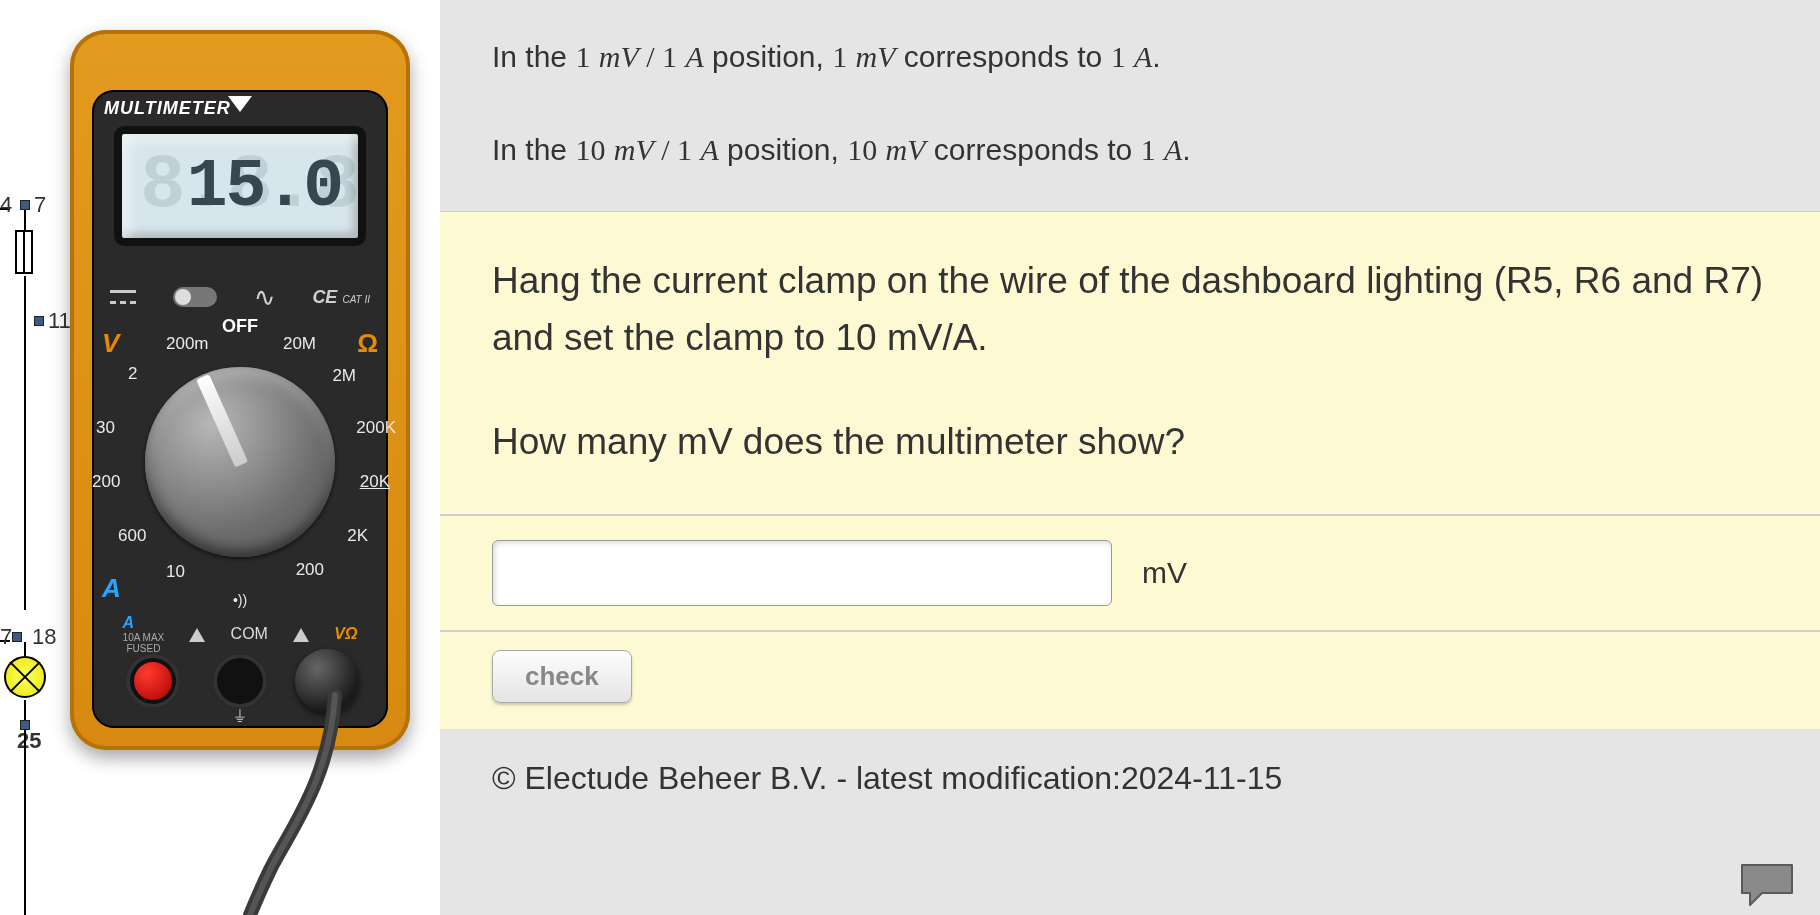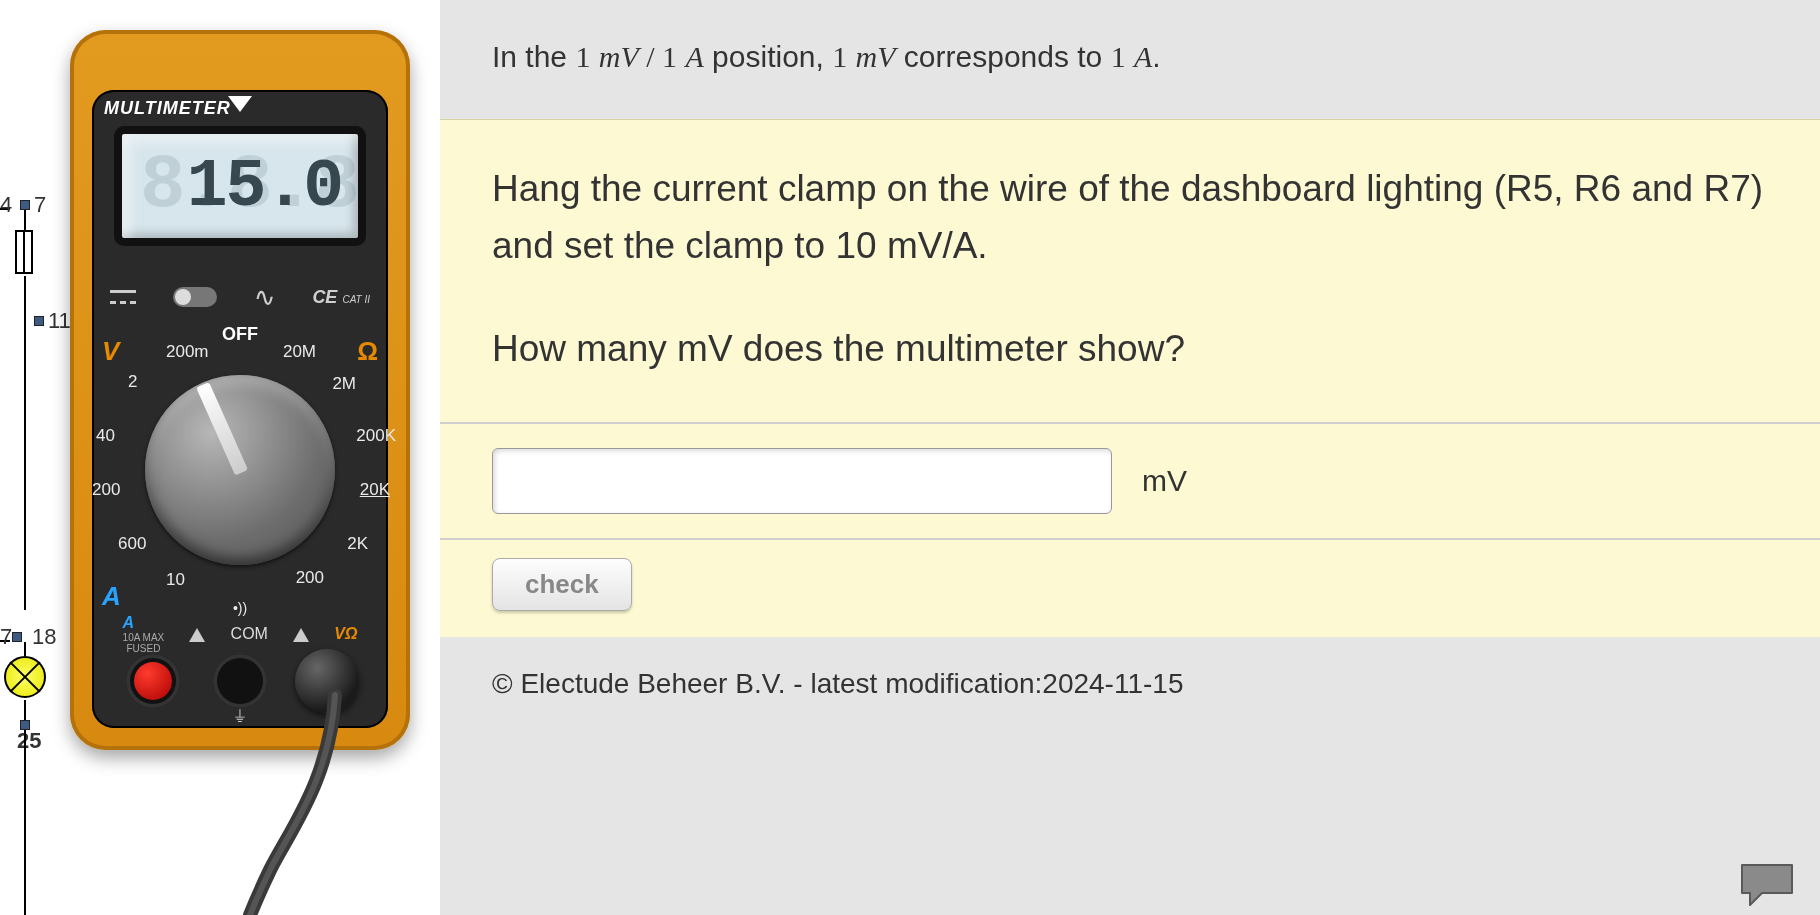--- a/index.html
+++ b/index.html
@@ -122,21 +122,21 @@
   .mode-row .slider {
     width:44px; height:20px; border-radius:10px; background:#777; position:relative;
   }
   .mode-row .slider::after{content:''; position:absolute; left:2px; top:2px; width:16px; height:16px; border-radius:50%; background:#ddd;}
   .mode-row .ac { font-size:26px; }
   .mode-row .ce { font-size:18px; font-weight:bold;font-style:italic;}
   .mode-row .ce small{font-size:10px; font-weight:normal;}
 
   
   .dial-wrap {
-    position:absolute; left:50%; top:300px; transform:translateX(-50%);
+    position:absolute; left:50%; top:292px; transform:translateX(-50%);
     width:280px; height:280px;
   }
   .dial-wrap .scale {
     position:absolute; font-size:17px; color:#e9e9e9; white-space:nowrap;
   }
   .dial-wrap .unitV { color:#e68a00; font-size:26px; font-style:italic; font-weight:bold;}
   .dial-wrap .unitO { color:#e68a00; font-size:26px; font-weight:bold;}
   .dial-wrap .unitA { color:#2aa3ff; font-size:26px; font-style:italic; font-weight:bold;}
   .dial-wrap .off  { color:#fff; font-size:18px; font-weight:bold;}
   .dial {
@@ -251,21 +251,21 @@
     border-radius:8px;
     background:linear-gradient(#fdfdfd,#e4e4e4);
     box-shadow: 0 2px 3px rgba(0,0,0,.2);
     cursor:pointer;
   }
   .footer {
     flex:1;
     background:#e5e5e5;
     border-top:1px solid transparent;
     padding: 30px 52px 0 52px;
-    font-size:28px; color:#333;
+    font-size:32px; color:#333;
     position:relative;
   }
   .chat-icon {
     position:absolute; right:24px; bottom:6px;
     width:58px; height:48px;
   }
   .chat-icon svg { width:100%; height:100%; }
 </style>
 </head>
 <body>
@@ -315,21 +315,21 @@
     </div>
 
     <div class="dial-wrap">
       <span class="scale off" style="top:-6px; left:50%; transform:translateX(-50%);">OFF</span>
       <span class="scale unitV" style="top:6px;  left:2px;">V</span>
       <span class="scale unitO" style="top:6px;  right:2px;">Ω</span>
       <span class="scale unitA" style="bottom:-2px; left:2px;">A</span>
 
       <span class="scale" style="top:12px; left:66px;">200m</span>
       <span class="scale" style="top:42px; left:28px;">2</span>
-      <span class="scale" style="top:96px; left:-4px;">40</span>
+      <span class="scale" style="top:96px; left:-4px;">30</span>
       <span class="scale" style="top:150px; left:-8px;">200</span>
       <span class="scale" style="top:204px; left:18px;">600</span>
       <span class="scale" style="top:240px; left:66px;">10</span>
 
       <span class="scale" style="top:12px; right:64px;">20M</span>
       <span class="scale" style="top:44px; right:24px;">2M</span>
       <span class="scale" style="top:96px; right:-16px;">200K</span>
       <span class="scale" style="top:150px; right:-10px;text-decoration:underline;">20K</span>
       <span class="scale" style="top:204px; right:12px;">2K</span>
       <span class="scale" style="top:238px; right:56px;">200</span>
@@ -360,20 +360,23 @@
     <path d="M 335 695 C 330 780, 290 830, 270 870 C 258 895, 250 915, 250 915" stroke="#555" stroke-width="6" fill="none" stroke-linecap="round"></path>
   </svg>
 </div>
 
 <div class="right">
 
   <div class="explain">
     <p>
       <span>In the </span><span class="mn">1</span>&nbsp;<span class="mi">mV</span><span class="frac"> / </span><span class="mn">1</span>&nbsp;<span class="mi">A</span><span> position, </span><span class="mn">1</span>&nbsp;<span class="mi">mV</span><span> corresponds to </span><span class="mn">1</span>&nbsp;<span class="mi">A</span><span>.</span>
     </p>
+    <p>
+      <span>In the </span><span class="mn">10</span>&nbsp;<span class="mi">mV</span><span class="frac"> / </span><span class="mn">1</span>&nbsp;<span class="mi">A</span><span> position, </span><span class="mn">10</span>&nbsp;<span class="mi">mV</span><span> corresponds to </span><span class="mn">1</span>&nbsp;<span class="mi">A</span><span>.</span>
+    </p>
   </div>
 
   <div class="task">
     <p>Hang the current clamp on the wire of the dashboard lighting (R5, R6 and R7) and set the clamp to 10 mV/A.</p>
     <p class="q">How many mV does the multimeter show?</p>
   </div>
 
   <div class="answer">
     <input type="text" value="" style="">
     <span class="unit">mV</span>

